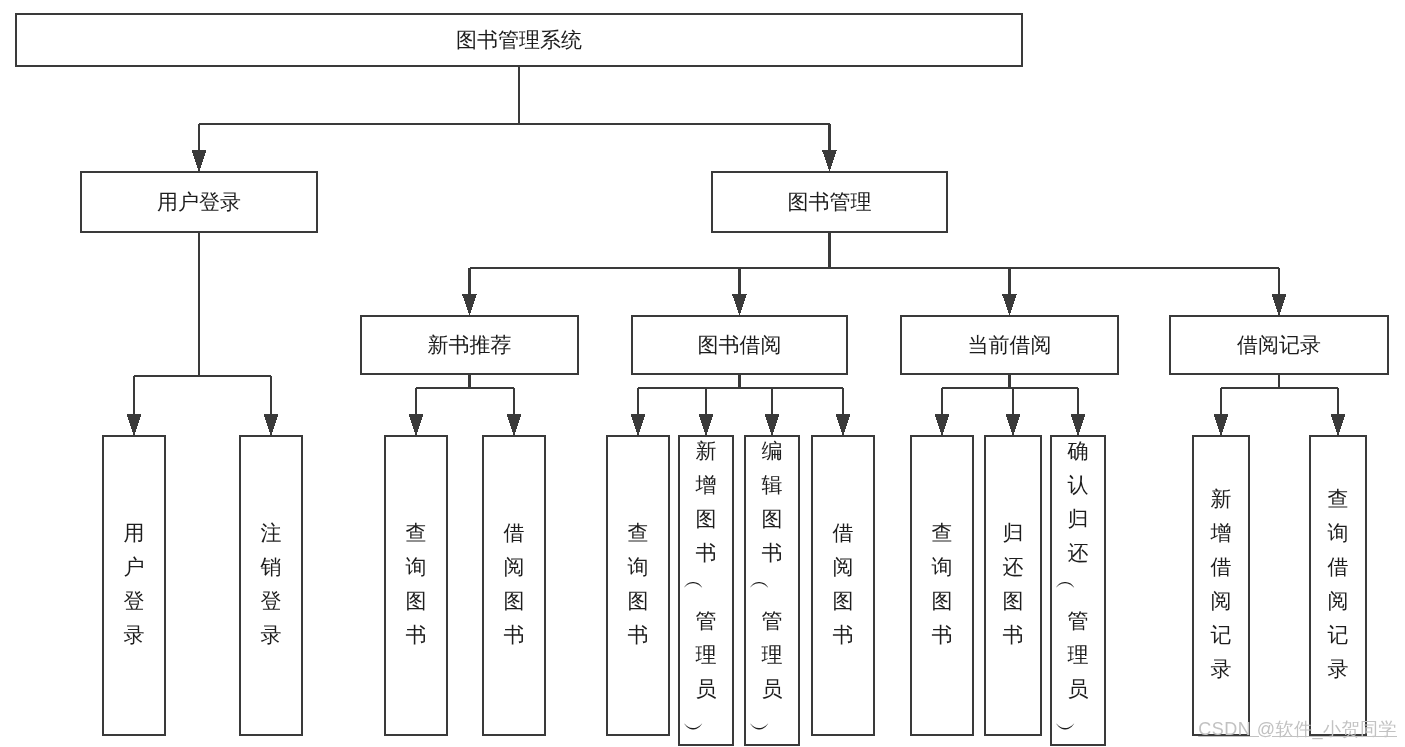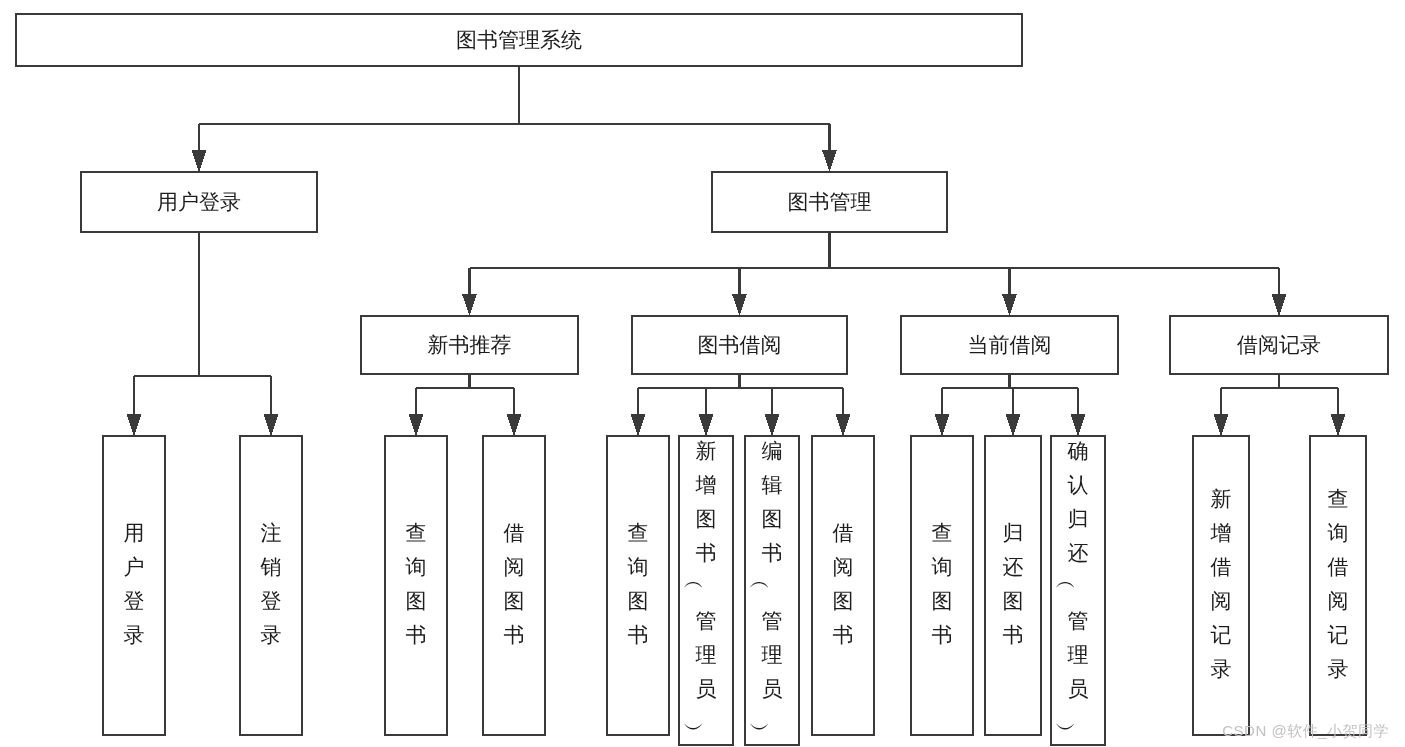--- a/index.html
+++ b/index.html
@@ -52,28 +52,29 @@
     dominant-baseline: middle;
   }
   .node-label-v {
     font-family: "Liberation Sans", "DejaVu Sans", sans-serif;
     font-size: 21px;
     fill: #1d1d1d;
     text-anchor: middle;
   }
   .watermark {
     position: absolute;
-    right: 16px;
+    right: 8px;
     bottom: 6px;
     font-family: "Liberation Sans", "DejaVu Sans", sans-serif;
-    font-size: 15px;
+    font-size: 18px;
     color: #c2c2c2;
     letter-spacing: 0.5px;
     white-space: nowrap;
     user-select: none;
+    text-decoration: underline;
   }
 </style>
 </head>
 <body>
 
 <div id="diagram-root">
   <svg class="diagram-canvas" viewBox="0 0 1405 747" preserveAspectRatio="none" shape-rendering="crispEdges">
     <g id="connector-layer">
         <g>
           <line class="connector" x1="519" y1="66" x2="519" y2="124"></line>

